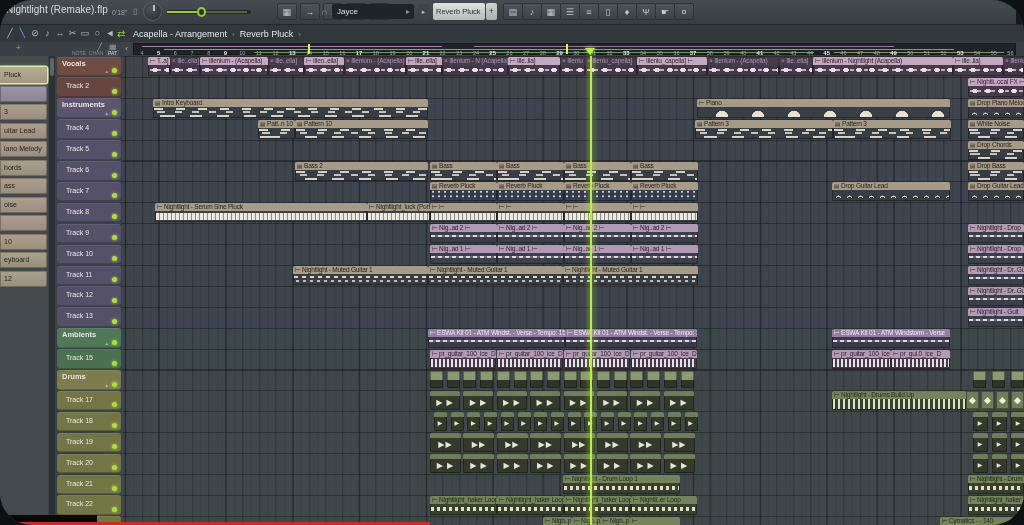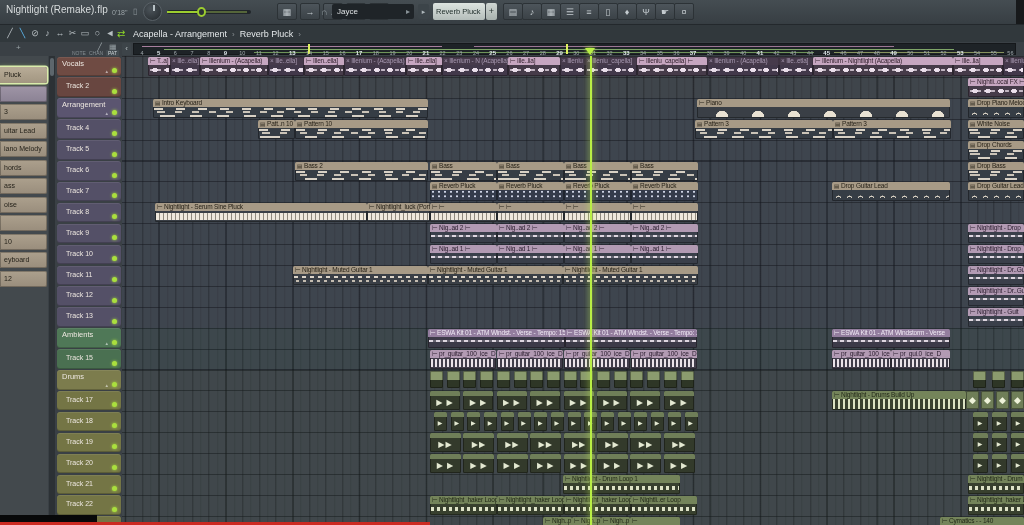--- a/index.html
+++ b/index.html
@@ -1,17 +1,17 @@
 <!DOCTYPE html>
 <html><head>
 <meta charset="utf-8">
 <style>
   html,body{margin:0;padding:0;background:#0e1113;}
   *{box-sizing:border-box;font-family:"Liberation Sans",sans-serif;}
-  #root{position:relative;width:1024px;height:525px;overflow:hidden;background:#15181b;}
+  #root{position:relative;width:1024px;height:525px;overflow:hidden;background:#15181b;border-radius:32px;}
 
   
   #titlebar{position:absolute;left:0;top:0;width:1024px;height:24px;background:linear-gradient(#454d52,#373e43);}
   #proj{position:absolute;left:6px;top:4px;font-size:10px;color:#d8dcdd;}
   #ptime{position:absolute;left:112px;top:9px;font-size:7px;color:#9aa2a6;}
   #cpuico{position:absolute;left:133px;top:7px;font-size:8px;color:#8d969b;}
   #mainknob{position:absolute;left:143px;top:2px;width:19px;height:19px;border-radius:50%;background:radial-gradient(circle at 40% 35%,#4c545a,#23282c);border:1px solid #586066;}
   #mainknob i{position:absolute;left:9px;top:2px;width:1.5px;height:6px;background:#b9c2c6;}
   #mainslider{position:absolute;left:167px;top:10px;width:84px;height:4px;background:#21262a;border-radius:2px;}
   #mainslider .fill{position:absolute;left:0;top:1px;width:34px;height:2px;background:#9ccd2f;}
@@ -58,21 +58,21 @@
   .pitem{position:absolute;left:0;width:47px;height:16px;background:linear-gradient(#aca08d,#998d7c);border-radius:0 2px 2px 0;color:#25221a;font-size:7px;line-height:16px;padding-left:4px;white-space:nowrap;overflow:hidden;box-shadow:inset 0 0 0 1px rgba(0,0,0,.25);}
   .pitem.purple{background:linear-gradient(#9f95a6,#8b8294);}
   .pitem.sel{background:linear-gradient(#b8ac97,#a29681);box-shadow:0 0 0 1.5px #d9ecab,0 0 5px rgba(190,230,120,.6);}
   #vsb{position:absolute;left:49px;top:14px;width:6px;height:469px;background:#2c3135;}
   #vsb .thumb{position:absolute;left:1px;top:2px;width:4px;height:18px;background:#5d666c;border-radius:2px;}
 
   
   #trackcol{position:absolute;left:56px;top:14px;width:66px;height:469px;background:#3a4045;}
   .th{position:absolute;left:1px;width:64px;border-radius:3px;box-shadow:inset 0 1px 0 rgba(255,255,255,.08),inset 0 -1px 0 rgba(0,0,0,.2);}
   .th .nm{position:absolute;left:9px;top:5px;font-size:7px;color:#ece6df;white-space:nowrap;}
-  .th.hdr .nm{left:5px;top:2px;font-weight:normal;font-size:7.5px;}
+  .th.hdr .nm{left:5px;top:2px;font-weight:bold;font-size:7.5px;}
   .th .led{position:absolute;right:4px;bottom:3px;width:5px;height:5px;border-radius:50%;background:#aadf3e;box-shadow:0 0 3px #aadf3e;}
   .th .tri{position:absolute;right:13px;bottom:2px;font-size:5px;color:rgba(255,255,255,.55);}
 
   
   #grid{position:absolute;left:122px;top:14px;width:902px;height:469px;overflow:hidden;background-color:#3d454c;
     background-image:
       repeating-linear-gradient(90deg,rgba(13,17,21,.5) 0 1px,transparent 1px 66.8px),
       repeating-linear-gradient(90deg,rgba(15,20,24,.32) 0 1px,transparent 1px 16.7px),
       repeating-linear-gradient(90deg,rgba(15,20,24,.16) 0 1px,transparent 1px 8.35px),
       repeating-linear-gradient(180deg,rgba(10,14,18,.45) 0 1px,transparent 1px 20.9px);
@@ -278,21 +278,21 @@
         <div class="th hdr" style="top: 0.5px; height: 19.5px; background: rgb(111, 75, 67);">
           <div class="nm">Vocals</div>
           <div class="tri">▴</div>
           <div class="led"></div>
         </div>
         <div class="th" style="top: 21.4px; height: 19.5px; background: rgb(104, 70, 64);">
           <div class="nm">Track 2</div>
           <div class="led"></div>
         </div>
         <div class="th hdr" style="top: 42.3px; height: 19.5px; background: rgb(91, 85, 112);">
-          <div class="nm">Arrangement</div>
+          <div class="nm">Instruments</div>
           <div class="tri">▴</div>
           <div class="led"></div>
         </div>
         <div class="th" style="top: 63.2px; height: 19.5px; background: rgb(84, 80, 103);">
           <div class="nm">Track 4</div>
           <div class="led"></div>
         </div>
         <div class="th" style="top: 84.1px; height: 19.5px; background: rgb(84, 80, 103);">
           <div class="nm">Track 5</div>
           <div class="led"></div>

